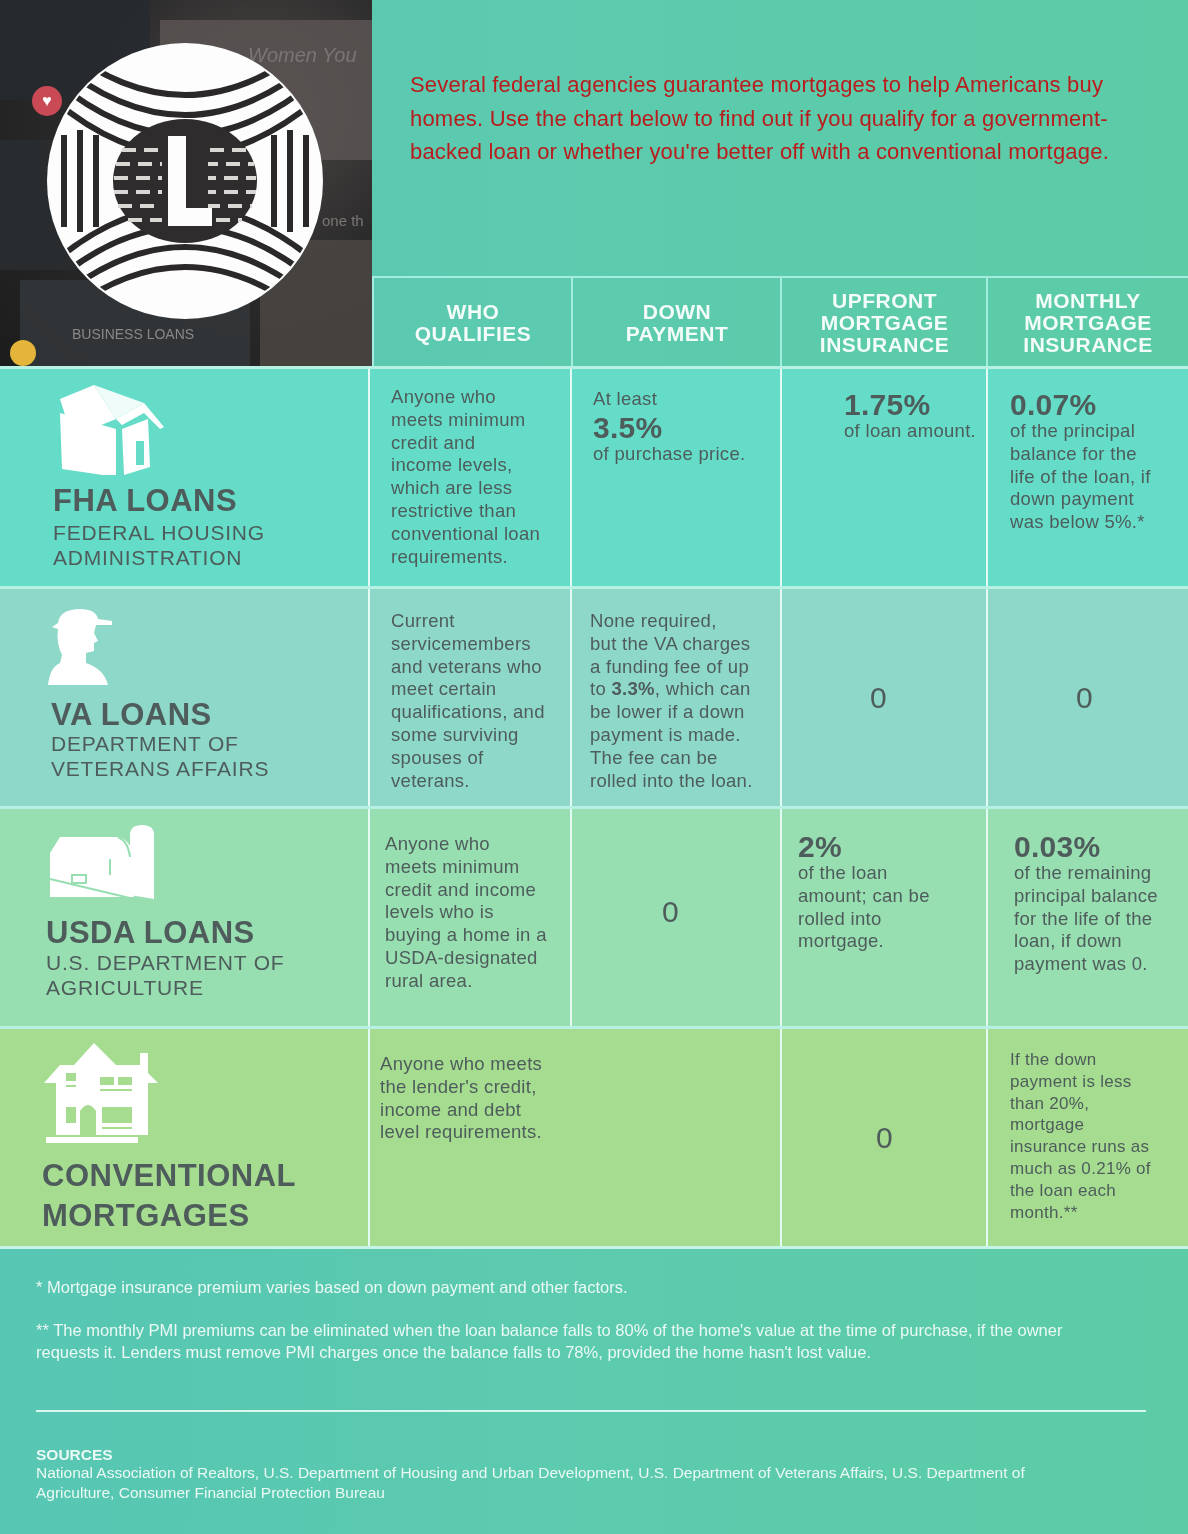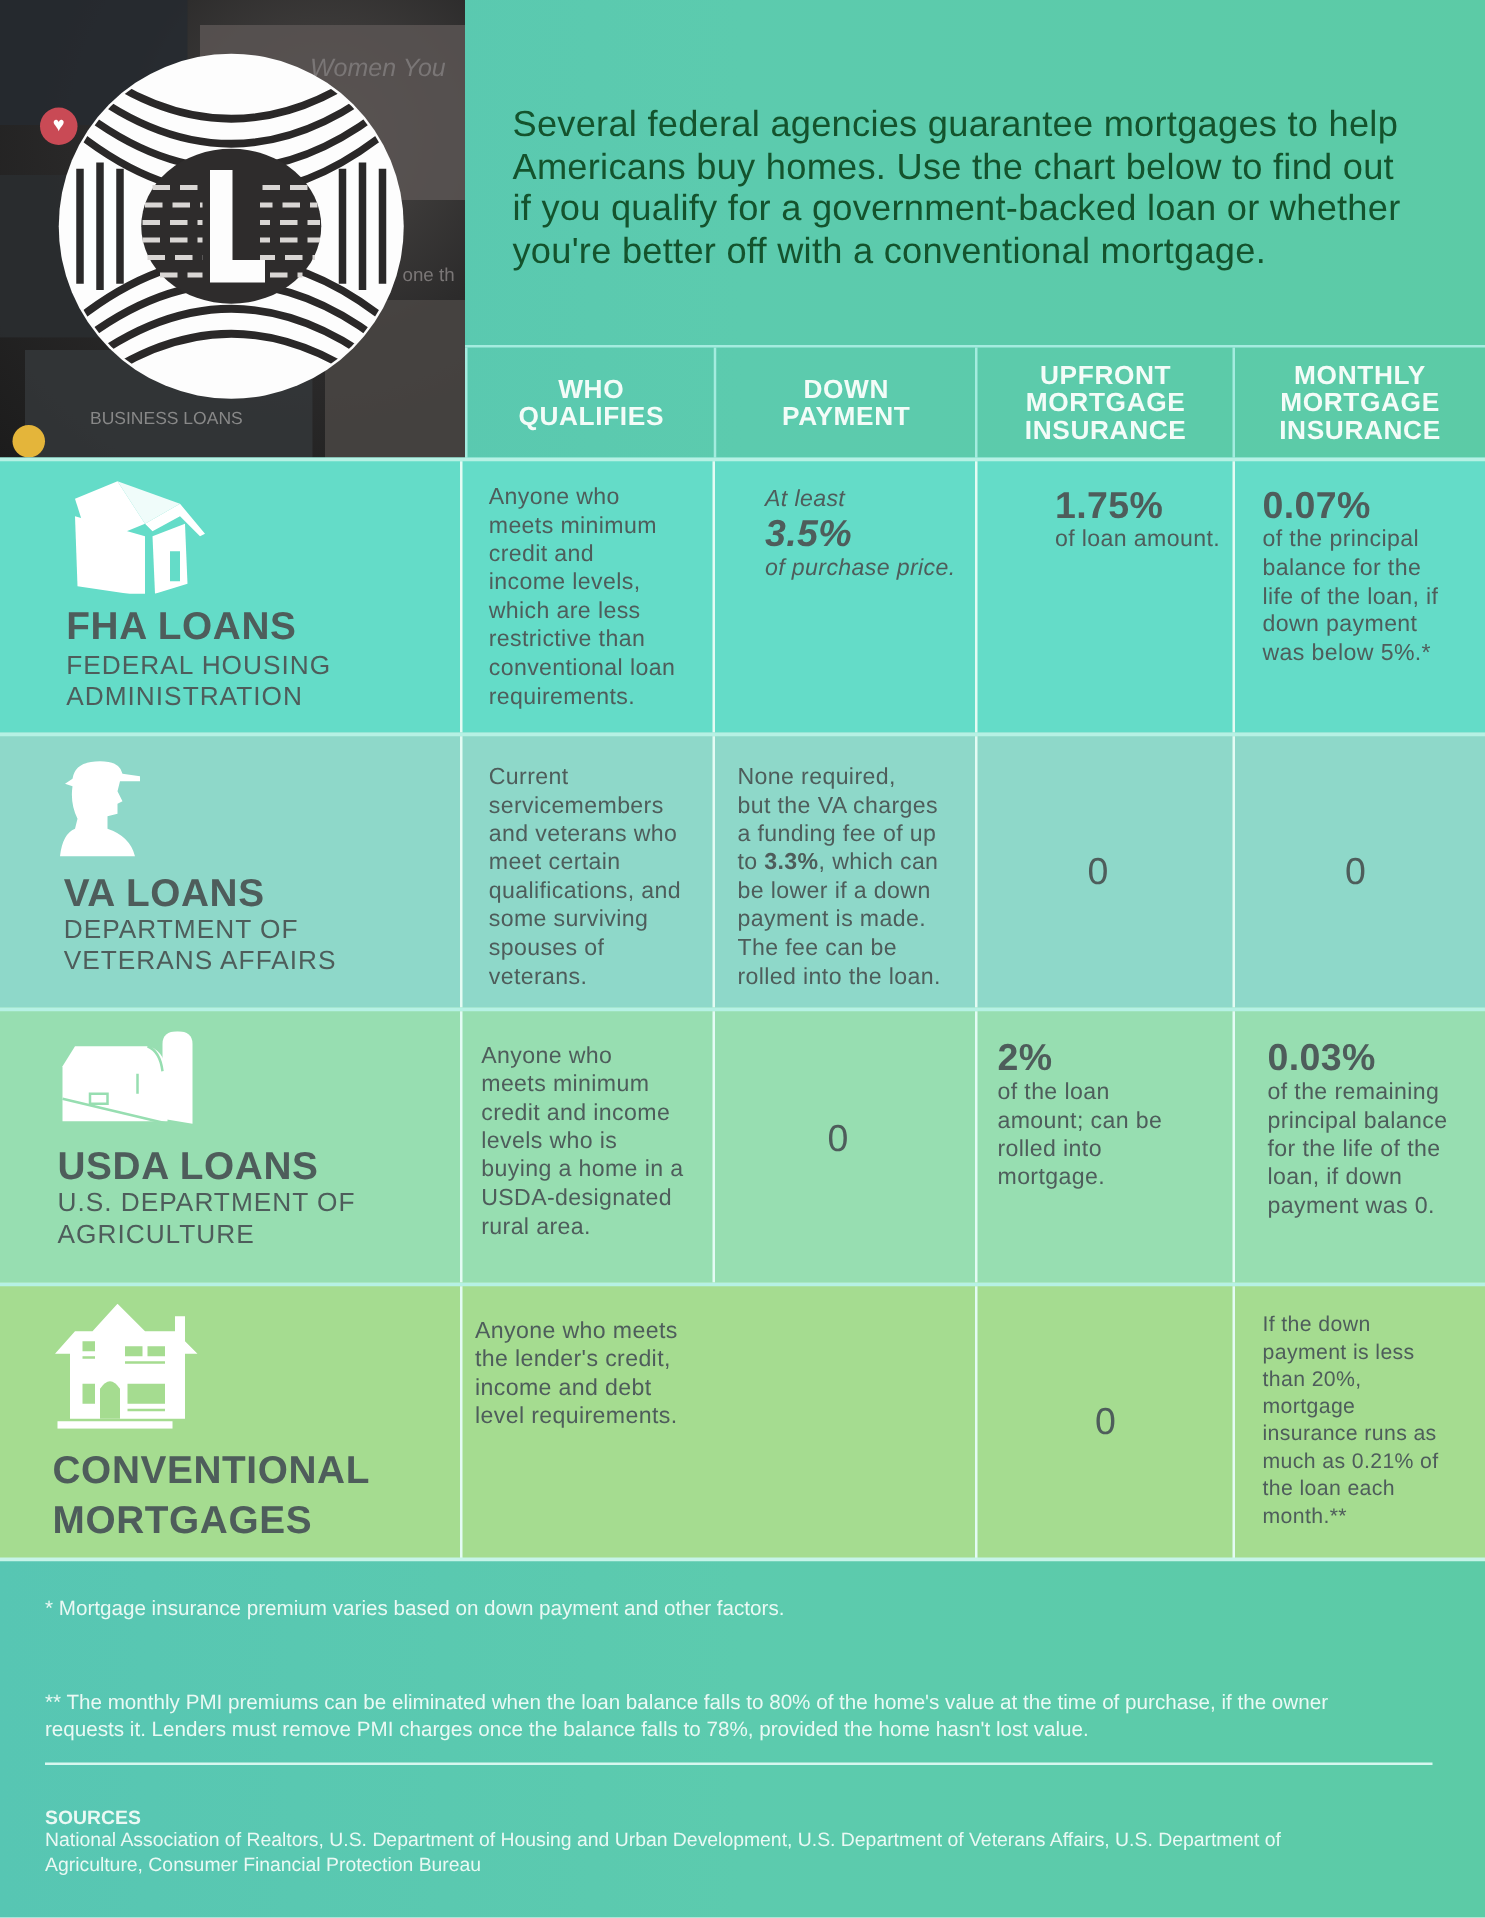--- a/index.html
+++ b/index.html
@@ -17,22 +17,22 @@
   }
   .hero-image .bg-tile { position: absolute; background: #3a3837; opacity: 0.85; }
   .hero-image .bg-text {
     position: absolute; color: #7a7676; font-style: italic; font-size: 20px;
     font-family: "Liberation Sans", sans-serif;
   }
   .logo {
     position: absolute; left: 44px; top: 40px; width: 282px; height: 282px;
   }
   .intro {
-    position: absolute; left: 410px; top: 84px; width: 720px;
-    color: #14532d; font-size: 29px; line-height: 33.5px; letter-spacing: 0.2px;
+    position: absolute; left: 410px; top: 68px; width: 720px;
+    color: #b91c1c; font-size: 22px; line-height: 33.5px; letter-spacing: 0.2px;
   }
   .table { position: absolute; left: 0; top: 276px; width: 1188px; }
   .hrow { position: absolute; left: 372px; top: 0; width: 826px; height: 92px;
     border-top: 2px solid #a4ecdf; }
   .hcell {
     position: absolute; top: 0; height: 90px; display: flex; align-items: center; justify-content: center;
     text-align: center; color: #f3fcf8; font-size: 21px; font-weight: bold; line-height: 22px;
     letter-spacing: 0.5px; border-left: 2px solid #a4ecdf;
   }
   .row { position: absolute; left: 0; width: 1188px; border-top: 3px solid #b6f1e4; }
@@ -147,21 +147,21 @@
     <div class="txt" style="left:21px;top:17px;white-space:pre-line;">Anyone who
 meets minimum
 credit and
 income levels,
 which are less
 restrictive than
 conventional loan
 requirements.</div>
   </div>
   <div class="cell" style="left:570px;width:212px;">
-    <div class="txt" style="left:40px;top:19px;font-style:italic;">
+    <div class="txt" style="left:21px;top:19px;">
       <span>At least</span>
       <span class="big" style="margin-top:2px;">3.5%</span>
       <span>of purchase price.</span>
     </div>
   </div>
   <div class="cell" style="left:780px;width:208px;">
     <div class="txt" style="left:22px;top:21px;margin-left:40px;">
       <span class="big">1.75%</span>
       <span>of loan amount.</span>
     </div>
@@ -296,18 +296,18 @@
 mortgage
 insurance runs as
 much as 0.21% of
 the loan each
 month.**</div>
   </div>
 </div>
 <div style="position:absolute;left:0;top:1246px;width:1188px;height:3px;background:#c6f4e8;"></div>
 
 <p class="notes" style="top:1276px;">* Mortgage insurance premium varies based on down payment and other factors.</p>
-<p class="notes" style="top:1319px;width:1080px;margin-top:32px;">** The monthly PMI premiums can be eliminated when the loan balance falls to 80% of the home's value at the time of purchase, if the owner requests it. Lenders must remove PMI charges once the balance falls to 78%, provided the home hasn't lost value.</p>
+<p class="notes" style="top:1319px;width:1080px;">** The monthly PMI premiums can be eliminated when the loan balance falls to 80% of the home's value at the time of purchase, if the owner requests it. Lenders must remove PMI charges once the balance falls to 78%, provided the home hasn't lost value.</p>
 
 <div class="divider"></div>
 
 <p class="notes" style="top:1444px;font-weight:bold;font-size:15.5px;">SOURCES</p>
 <p class="notes" style="top:1463px;width:1060px;font-size:15.5px;line-height:20px;">National Association of Realtors, U.S. Department of Housing and Urban Development, U.S. Department of Veterans Affairs, U.S. Department of Agriculture, Consumer Financial Protection Bureau</p>
 
 </body></html>

